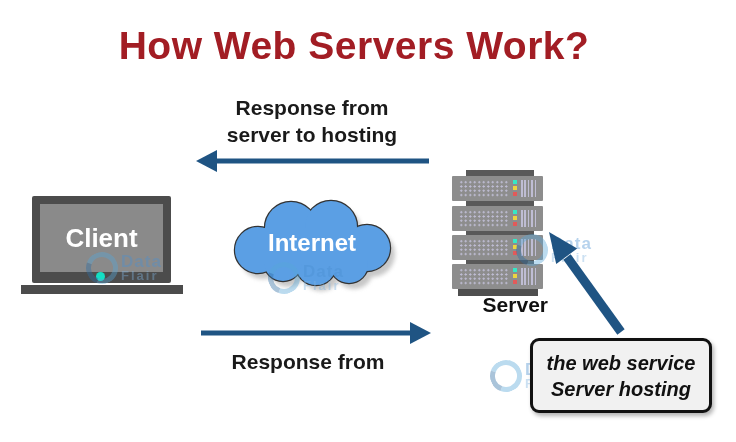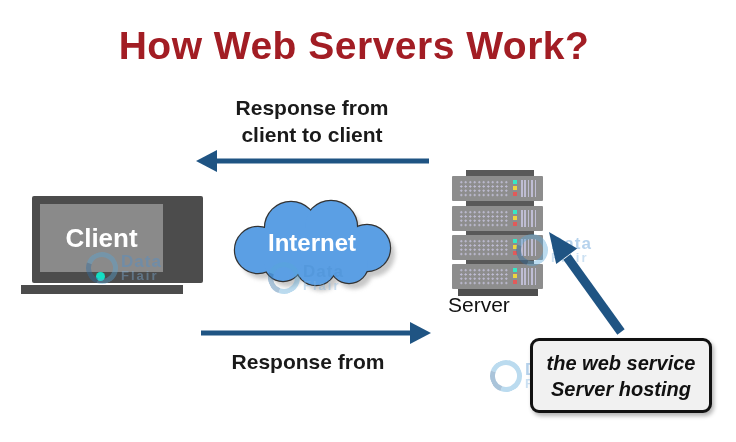--- a/index.html
+++ b/index.html
@@ -13,43 +13,43 @@
     font-size:39px;font-weight:800;letter-spacing:.5px;color:#A21D24;
   }
   
   .flow-label{
     position:absolute;width:240px;text-align:center;
     font-size:21px;font-weight:bold;color:#1a1a1a;line-height:27px;
   }
   .flow-label.top{left:192px;top:94px;}
   .flow-label.bottom{left:188px;top:348px;}
   
-  .monitor-frame{position:absolute;left:32px;top:196px;width:139px;height:87px;background:#4c4c4c;border-radius:2px;z-index:1;padding-left:32px;}
+  .monitor-frame{position:absolute;left:32px;top:196px;width:139px;height:87px;background:#4c4c4c;border-radius:2px;z-index:1;}
   .monitor-screen{position:absolute;left:8px;top:8px;width:123px;height:68px;background:#8a8a8a;
     display:flex;align-items:center;justify-content:center;}
   .client-label{color:#ffffff;font-size:26px;font-weight:bold;}
   .power-led{position:absolute;left:64px;bottom:2px;width:9px;height:9px;border-radius:50%;background:#14DFC4;}
   .monitor-stand{position:absolute;left:21px;top:285px;width:162px;height:9px;background:#4c4c4c;z-index:1;}
   
   .cloud-svg{position:absolute;left:234px;top:198px;width:160px;height:92px;overflow:visible;z-index:1;}
   
   .server-rack{position:absolute;left:448px;top:168px;width:100px;height:130px;z-index:1;}
   .rack-backbone{position:absolute;left:18px;top:2px;width:68px;height:118px;background:#595959;}
   .rack-foot{position:absolute;left:10px;top:118px;width:80px;height:10px;background:#4f4f4f;}
   .server-unit{position:absolute;left:4px;width:91px;height:25px;background:#8d8d8d;border-radius:1px;}
   .u1{top:8px;} .u2{top:38px;} .u3{top:67px;} .u4{top:96px;}
   .vent-grid{position:absolute;left:7px;top:4px;width:50px;height:17px;
     background-image:radial-gradient(#bfbdd4 1.1px, rgba(0,0,0,0) 1.2px);
     background-size:4.5px 4.3px;}
   .led{position:absolute;left:61px;width:4px;height:4px;}
   .led.l1{top:4px;background:#35E8C6;} .led.l2{top:10px;background:#ECD53F;} .led.l3{top:16px;background:#E25A5A;}
   .slats{position:absolute;left:69px;top:4px;width:16px;height:17px;
     background:repeating-linear-gradient(90deg,#bfbdd4 0 1.6px, rgba(0,0,0,0) 1.6px 3.4px);}
-  .server-label{position:absolute;left:448px;top:293px;width:100px;text-align:left;
-    font-size:21px;font-weight:normal;color:#111111;z-index:1;}
+  .server-label{position:absolute;left:448px;top:293px;width:100px;text-align:right;
+    font-size:21px;font-weight:bold;color:#111111;z-index:1;}
   
   .callout-box{
     position:absolute;left:530px;top:338px;width:182px;height:75px;box-sizing:border-box;
     background:#f1f1f1;border:3px solid #111111;border-radius:9px;
     box-shadow:2px 3px 4px rgba(0,0,0,.3);
     display:flex;flex-direction:column;align-items:center;justify-content:center;
     font-size:20px;font-style:italic;font-weight:bold;color:#111111;line-height:26px;z-index:3;
   }
   
   .arrows-svg{position:absolute;left:0;top:0;width:736px;height:442px;z-index:4;pointer-events:none;}
@@ -66,21 +66,21 @@
 </style>
 </head>
 <body>
 
 <div id="stage">
 
   <div class="title" style="color: rgb(162, 29, 36);">How Web Servers Work?</div>
 
   <div class="flow-label top">
     <div>Response from</div>
-    <div>client to client</div>
+    <div>server to hosting</div>
   </div>
 
   <div class="flow-label bottom">
     <div>Response from</div>
   </div>
 
   <div class="monitor-frame">
     <div class="monitor-screen">
       <span class="client-label">Client</span>
     </div>

